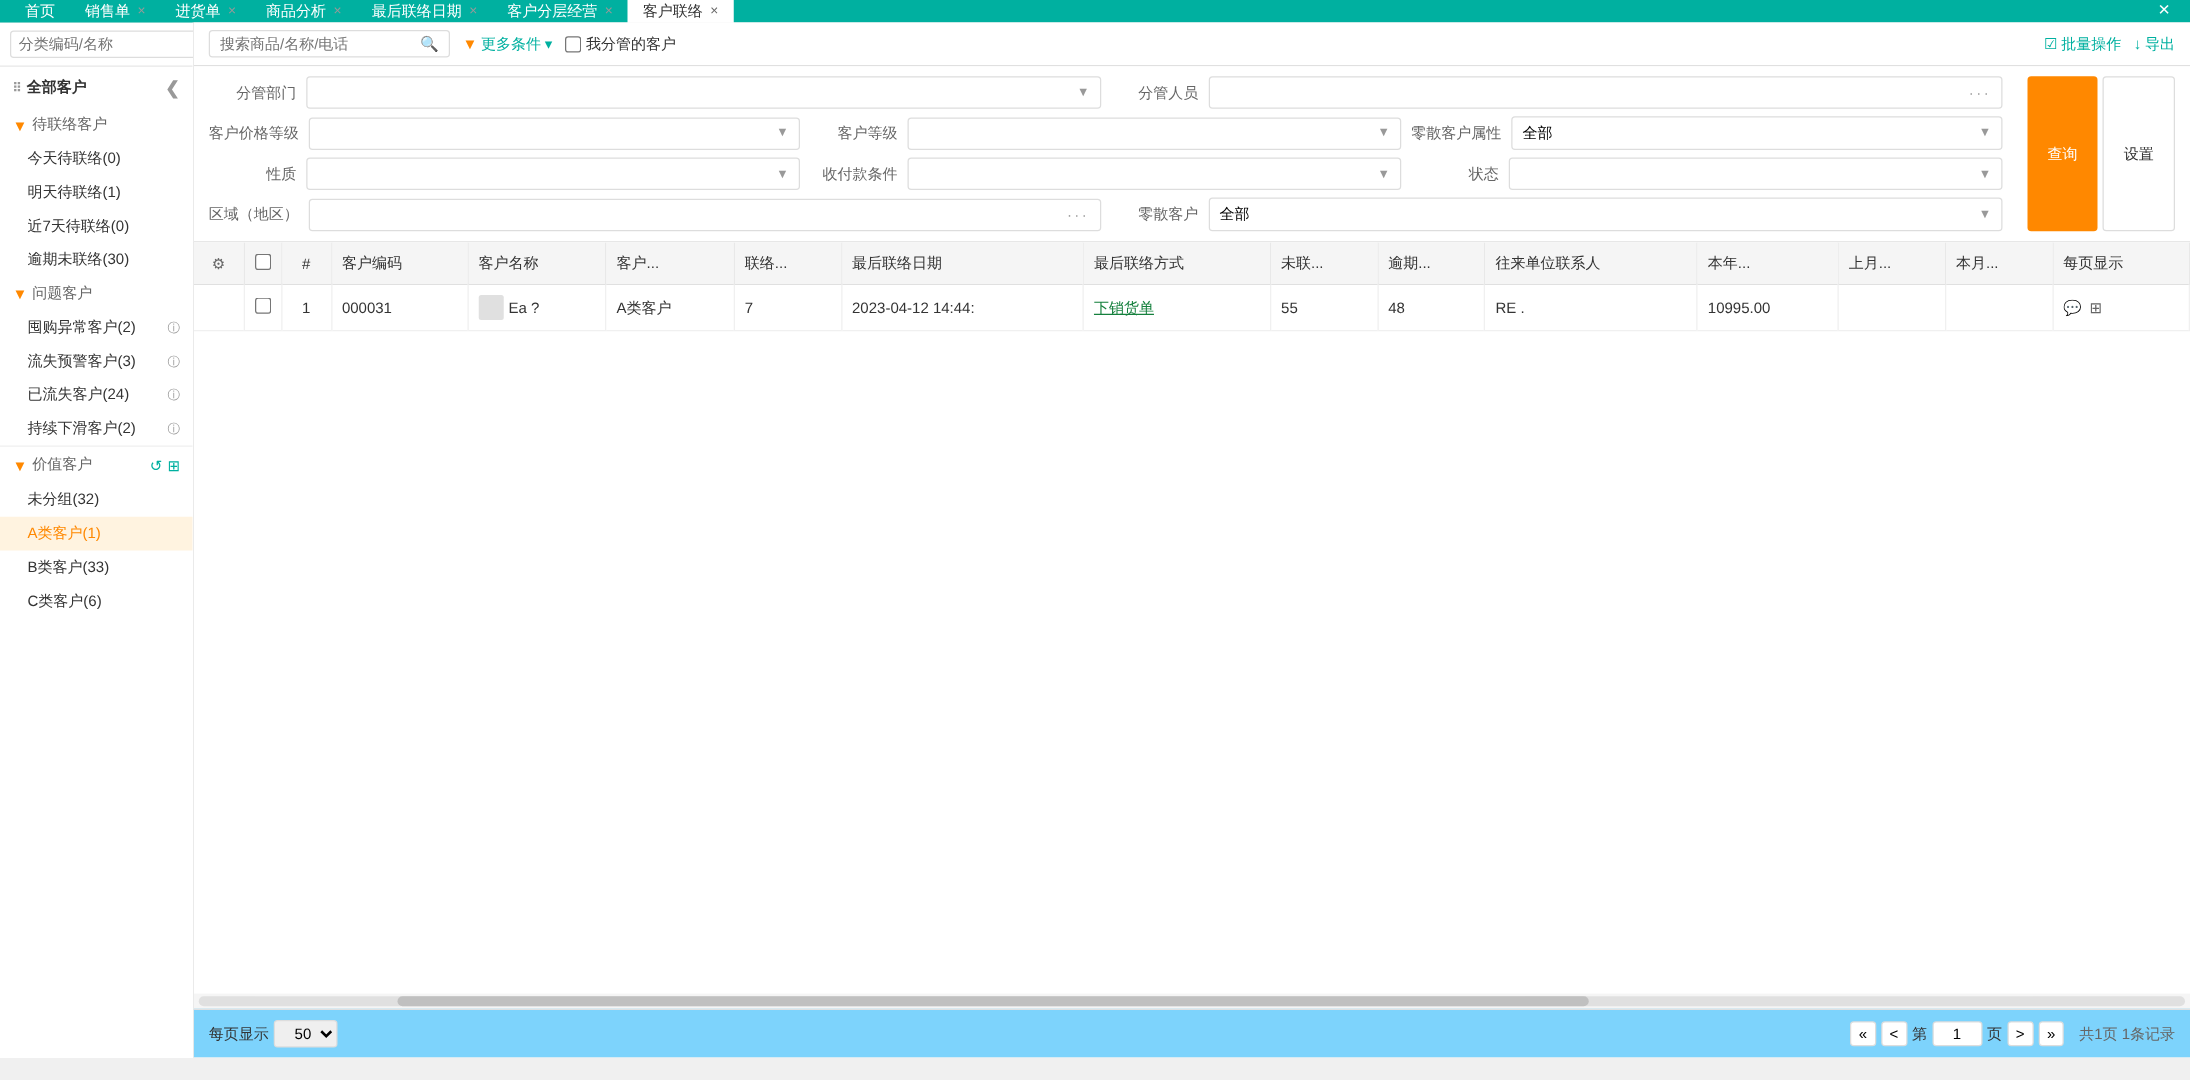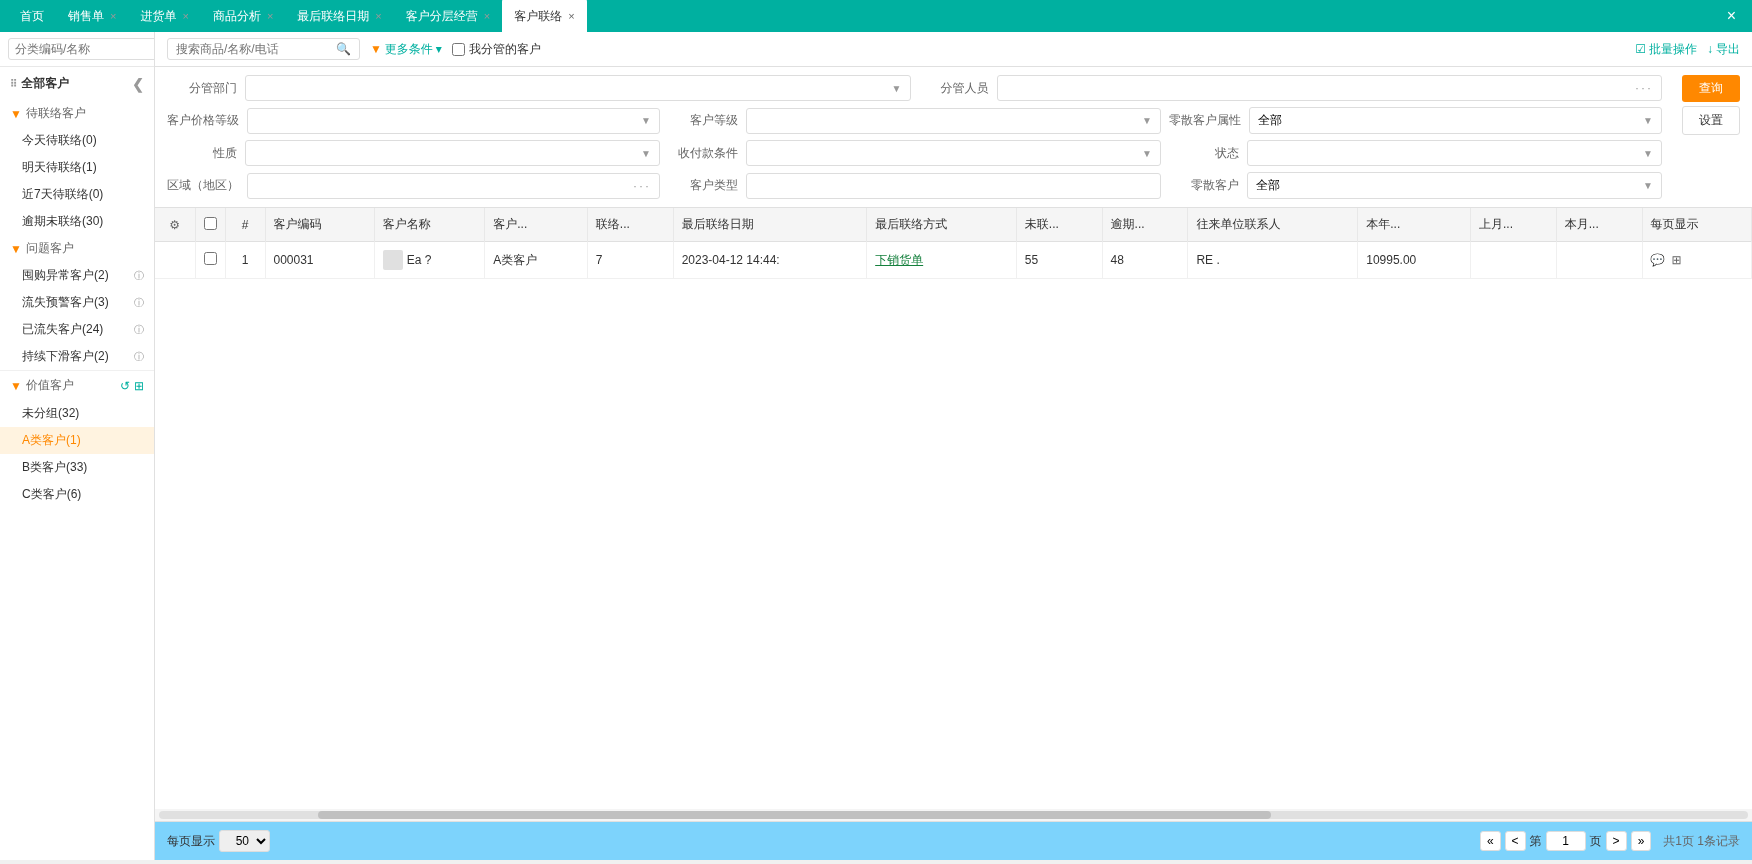--- a/index.html
+++ b/index.html
@@ -1,21 +1,21 @@
 <!DOCTYPE html>
 <html><head>
   <meta charset="utf-8">
   <style>
     * { box-sizing: border-box; margin: 0; padding: 0; font-family: 'Microsoft YaHei', Arial, sans-serif; font-size: 12px; }
     body { background: #f0f0f0; width: 1752px; height: 864px; overflow: hidden; }
 
     
     .top-nav {
       display: flex; align-items: center;
-      background: #00b0a0; height: 32px; padding: 0 8px;
+      background: #00b0a0; height: 18px; padding: 0 8px;
       color: white;
     }
     .top-nav .nav-item {
       display: flex; align-items: center; padding: 0 12px; height: 36px;
       cursor: pointer; white-space: nowrap; color: white; font-size: 13px;
     }
     .top-nav .nav-item.active {
       background: white; color: #333; border-radius: 4px 4px 0 0;
     }
     .top-nav .nav-item .close-btn {
@@ -113,21 +113,21 @@
       flex: 1; border: 1px solid #ddd; border-radius: 3px;
       padding: 4px 8px; font-size: 12px; outline: none; background: white;
       display: flex; align-items: center; justify-content: space-between;
       cursor: pointer; min-height: 26px;
     }
     .filter-input .dropdown-arrow { color: #999; font-size: 10px; }
     .filter-input .dots { color: #999; letter-spacing: 2px; }
 
     
     .action-buttons {
-      display: flex; flex-direction: column; gap: 4px; margin-left: 12px;
+      display: flex; flex-direction: row; gap: 4px; margin-left: 12px;
     }
     .btn-query {
       background: #f80; color: white; border: none; border-radius: 3px;
       padding: 5px 16px; cursor: pointer; font-size: 12px; white-space: nowrap;
     }
     .btn-settings {
       background: white; color: #333; border: 1px solid #ddd; border-radius: 3px;
       padding: 5px 16px; cursor: pointer; font-size: 12px; white-space: nowrap;
     }
 
@@ -404,24 +404,20 @@
             </div>
           </div>
 
           <div class="filter-row">
             <div class="filter-item">
               <span class="filter-label">区域（地区）</span>
               <div class="filter-input">
                 <span></span>
                   <span class="dots">···</span>
               </div>
-            </div>
-            <div class="filter-item">
-              <span class="filter-label">客户类型</span>
-              <div class="filter-input" style="flex:1;"></div>
             </div>
             <div class="filter-item">
               <span class="filter-label">零散客户</span>
               <div class="filter-input">
                 <span>全部</span>
                   <span class="dropdown-arrow">▼</span>
               </div>
             </div>
           </div>
         </div>

